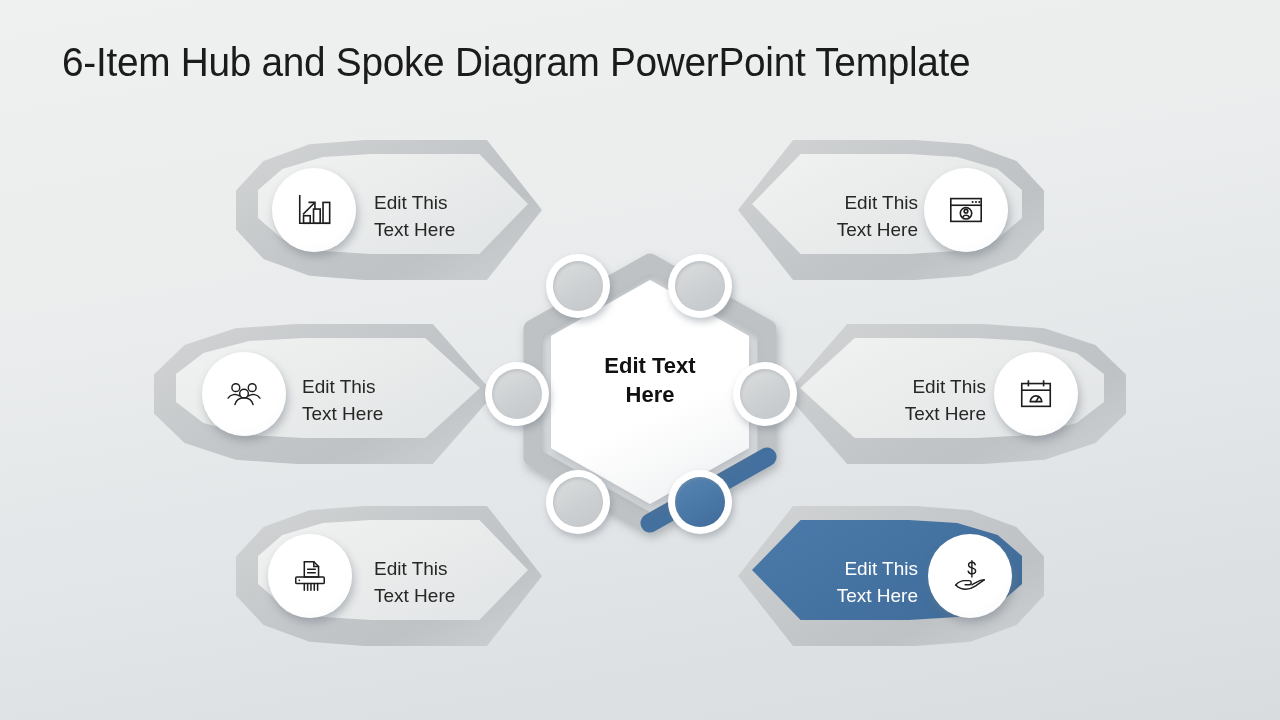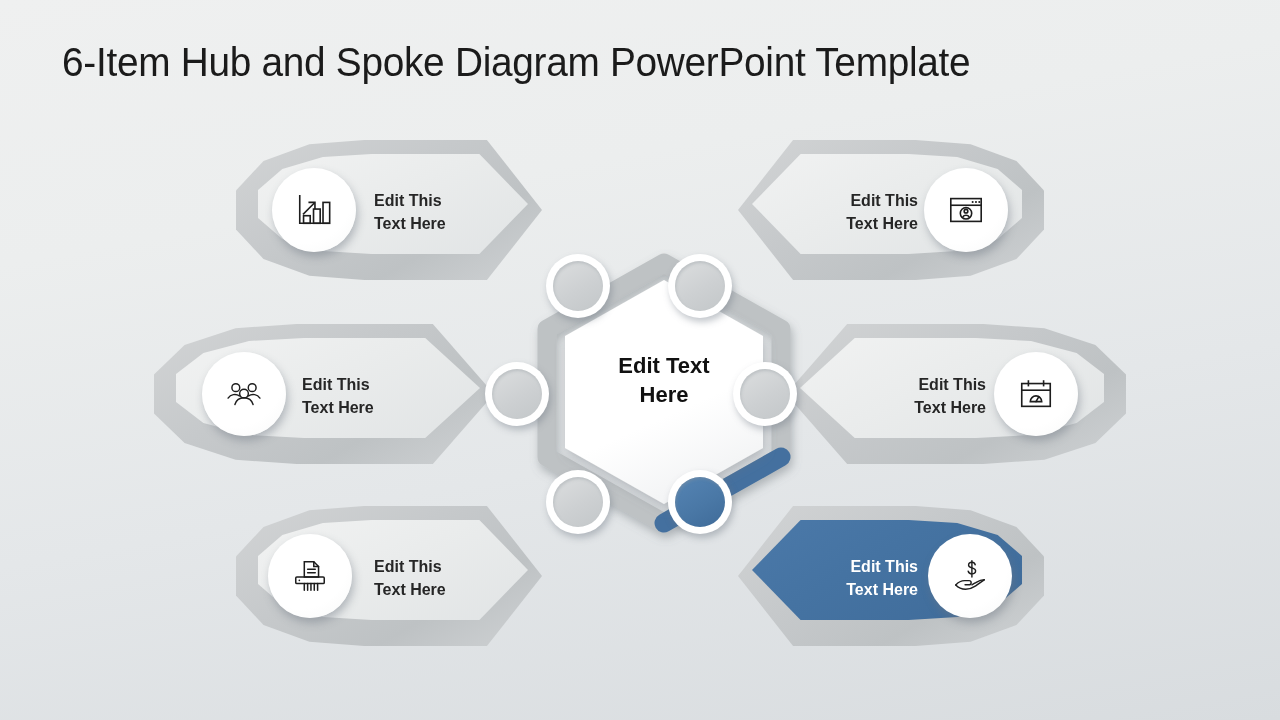--- a/index.html
+++ b/index.html
@@ -47,29 +47,29 @@
   .bubble{
     position:absolute;border-radius:50%;
     background:radial-gradient(circle at 38% 32%,#ffffff 0%,#ffffff 62%,#f7f8f8 100%);
     box-shadow:2px 5px 9px rgba(110,120,130,0.45);
     display:flex;align-items:center;justify-content:center;
   }
   .bubble svg{display:block;}
 
   
   .slabel{
-    position:absolute;font-size:16px;font-weight:700;line-height:1.42;
+    position:absolute;font-size:19px;font-weight:400;line-height:1.42;
     color:#262626;white-space:pre-line;
   }
   .slabel.white{color:#ffffff;}
   .slabel.ta-l{text-align:left;}
   .slabel.ta-r{text-align:right;}
 
   
-  #hub{position:absolute;left:486px;top:228px;width:356px;height:330px;}
+  #hub{position:absolute;left:472px;top:228px;width:356px;height:330px;}
   #hub svg{position:absolute;left:0;top:0;}
 
   .hexlabel{
     position:absolute;left:0;right:0;top:124px;
     text-align:center;font-size:22px;font-weight:700;line-height:1.3;
     color:#111111;white-space:pre-line;pointer-events:none;
   }
 
   
   .node{

